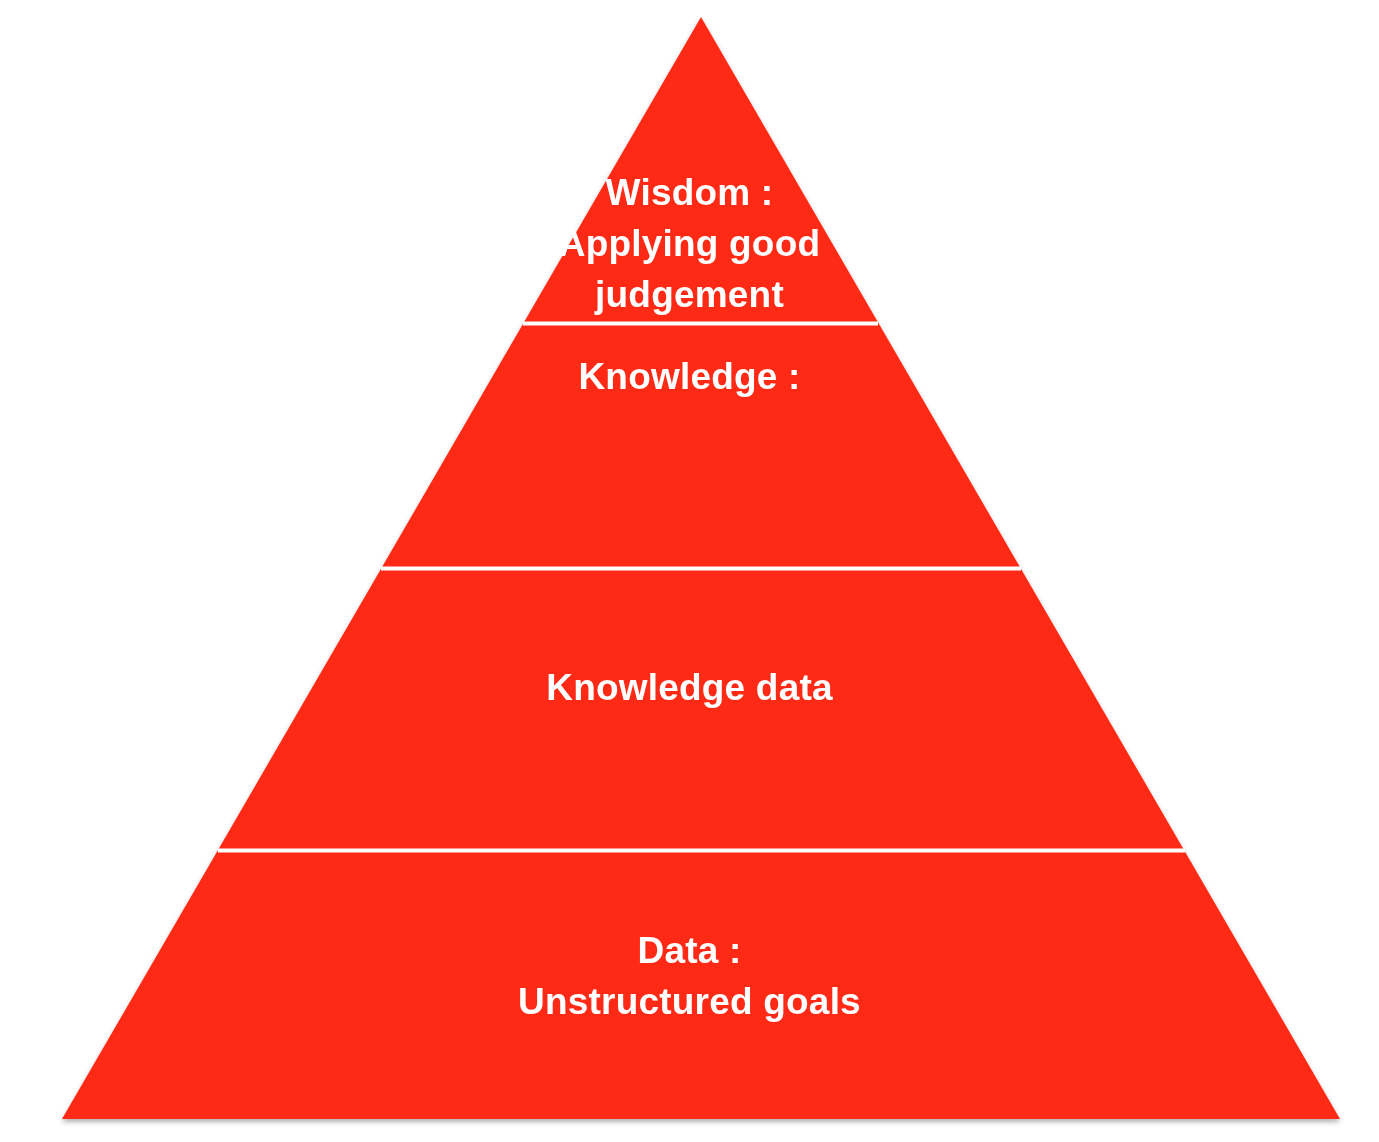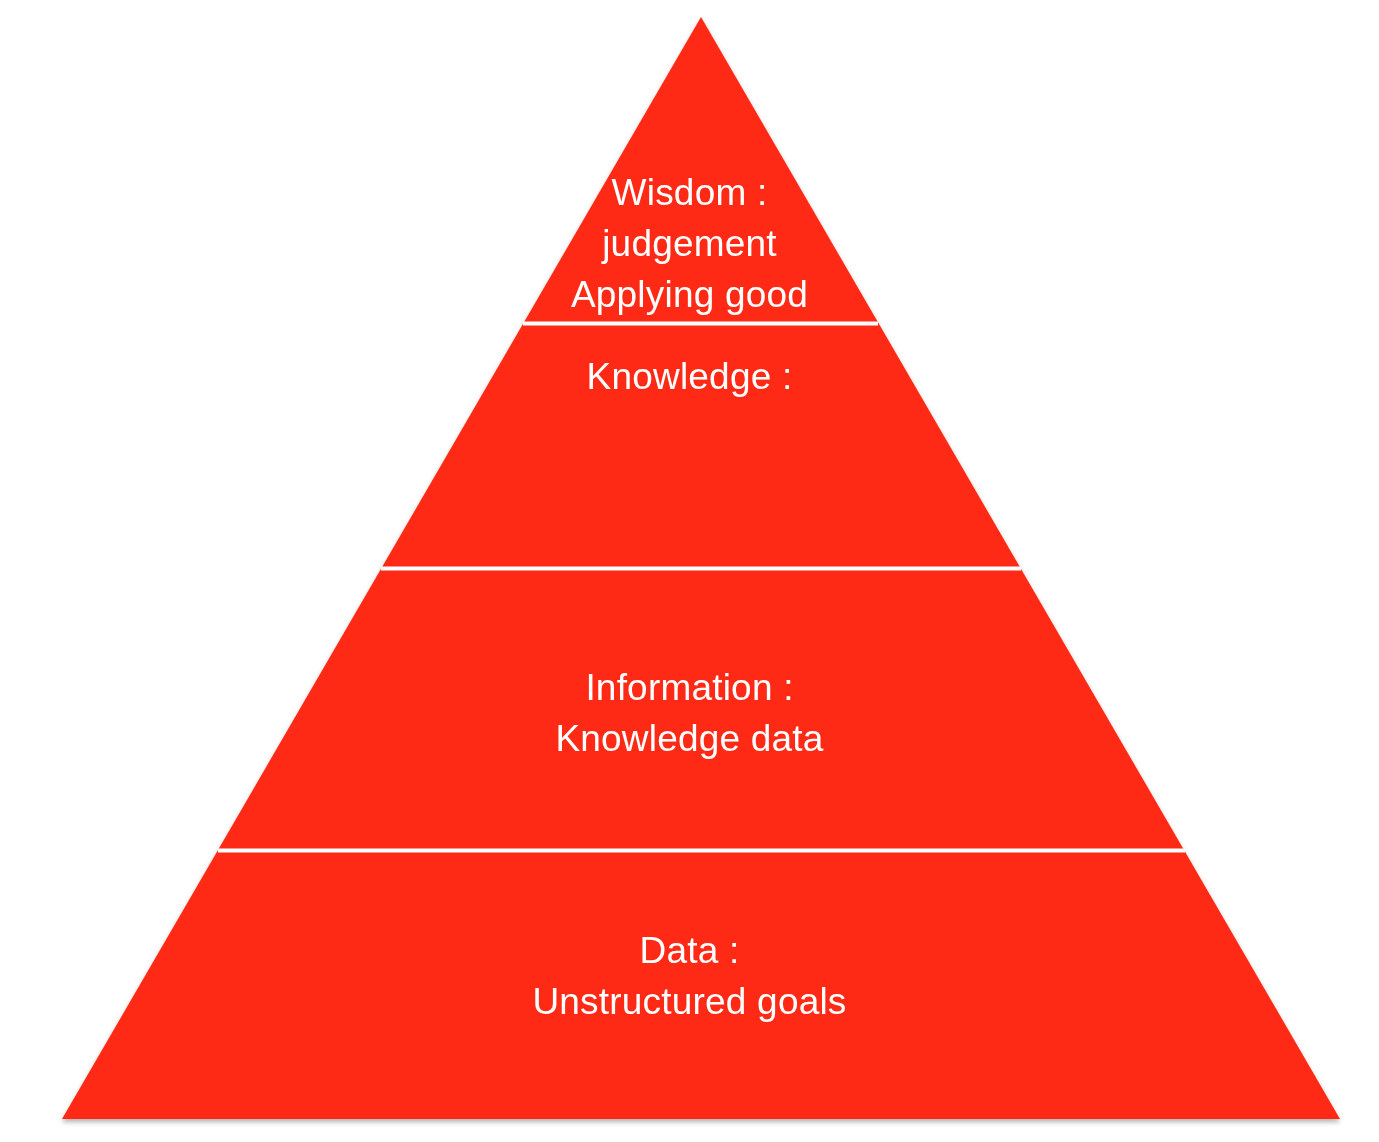--- a/index.html
+++ b/index.html
@@ -1,20 +1,20 @@
 <!DOCTYPE html>
 <html><head>
 <meta charset="utf-8">
 <style>
   html, body { margin:0; padding:0; background:#ffffff; }
   body { width:1379px; height:1142px; position:relative; overflow:hidden;
          font-family:"Liberation Sans", "DejaVu Sans", sans-serif; }
   #pyramid { position:absolute; left:0; top:0; }
   .label { position:absolute; left:0; width:1379px; text-align:center; color:#ffffff;
-           font-weight:normal; font-size:37px; line-height:51px; letter-spacing:0.2px; }
+           font-weight:bold; font-size:37px; line-height:51px; letter-spacing:0.2px; }
   .label div { white-space:nowrap; }
 </style>
 </head>
 <body>
 
 <svg id="pyramid" width="1379" height="1142" viewBox="0 0 1379 1142">
   <defs>
     <filter id="sh" x="-5%" y="-5%" width="110%" height="110%">
       <feDropShadow dx="0" dy="3" stdDeviation="2.5" flood-color="#000000" flood-opacity="0.3"></feDropShadow>
     </filter>
@@ -23,29 +23,28 @@
 
   <g>
     <line x1="523" y1="323.5" x2="878" y2="323.5" stroke="#ffffff" stroke-width="4"></line>
     <line x1="381" y1="568.5" x2="1021" y2="568.5" stroke="#ffffff" stroke-width="4"></line>
     <line x1="218" y1="850.5" x2="1185" y2="850.5" stroke="#ffffff" stroke-width="4"></line>
   </g>
 </svg>
 
 <div class="label" style="top:167px;">
   <div>Wisdom :</div>
+  <div>Applying good</div>
   <div>judgement</div>
-  <div>Applying good</div>
 </div>
 
 <div class="label" style="top:351px;">
   <div>Knowledge :</div>
 </div>
 
 <div class="label" style="top:662px;">
-  <div>Information :</div>
   <div>Knowledge data</div>
 </div>
 
 <div class="label" style="top:925px;">
   <div>Data :</div>
   <div>Unstructured goals</div>
 </div>
 
 </body></html>

